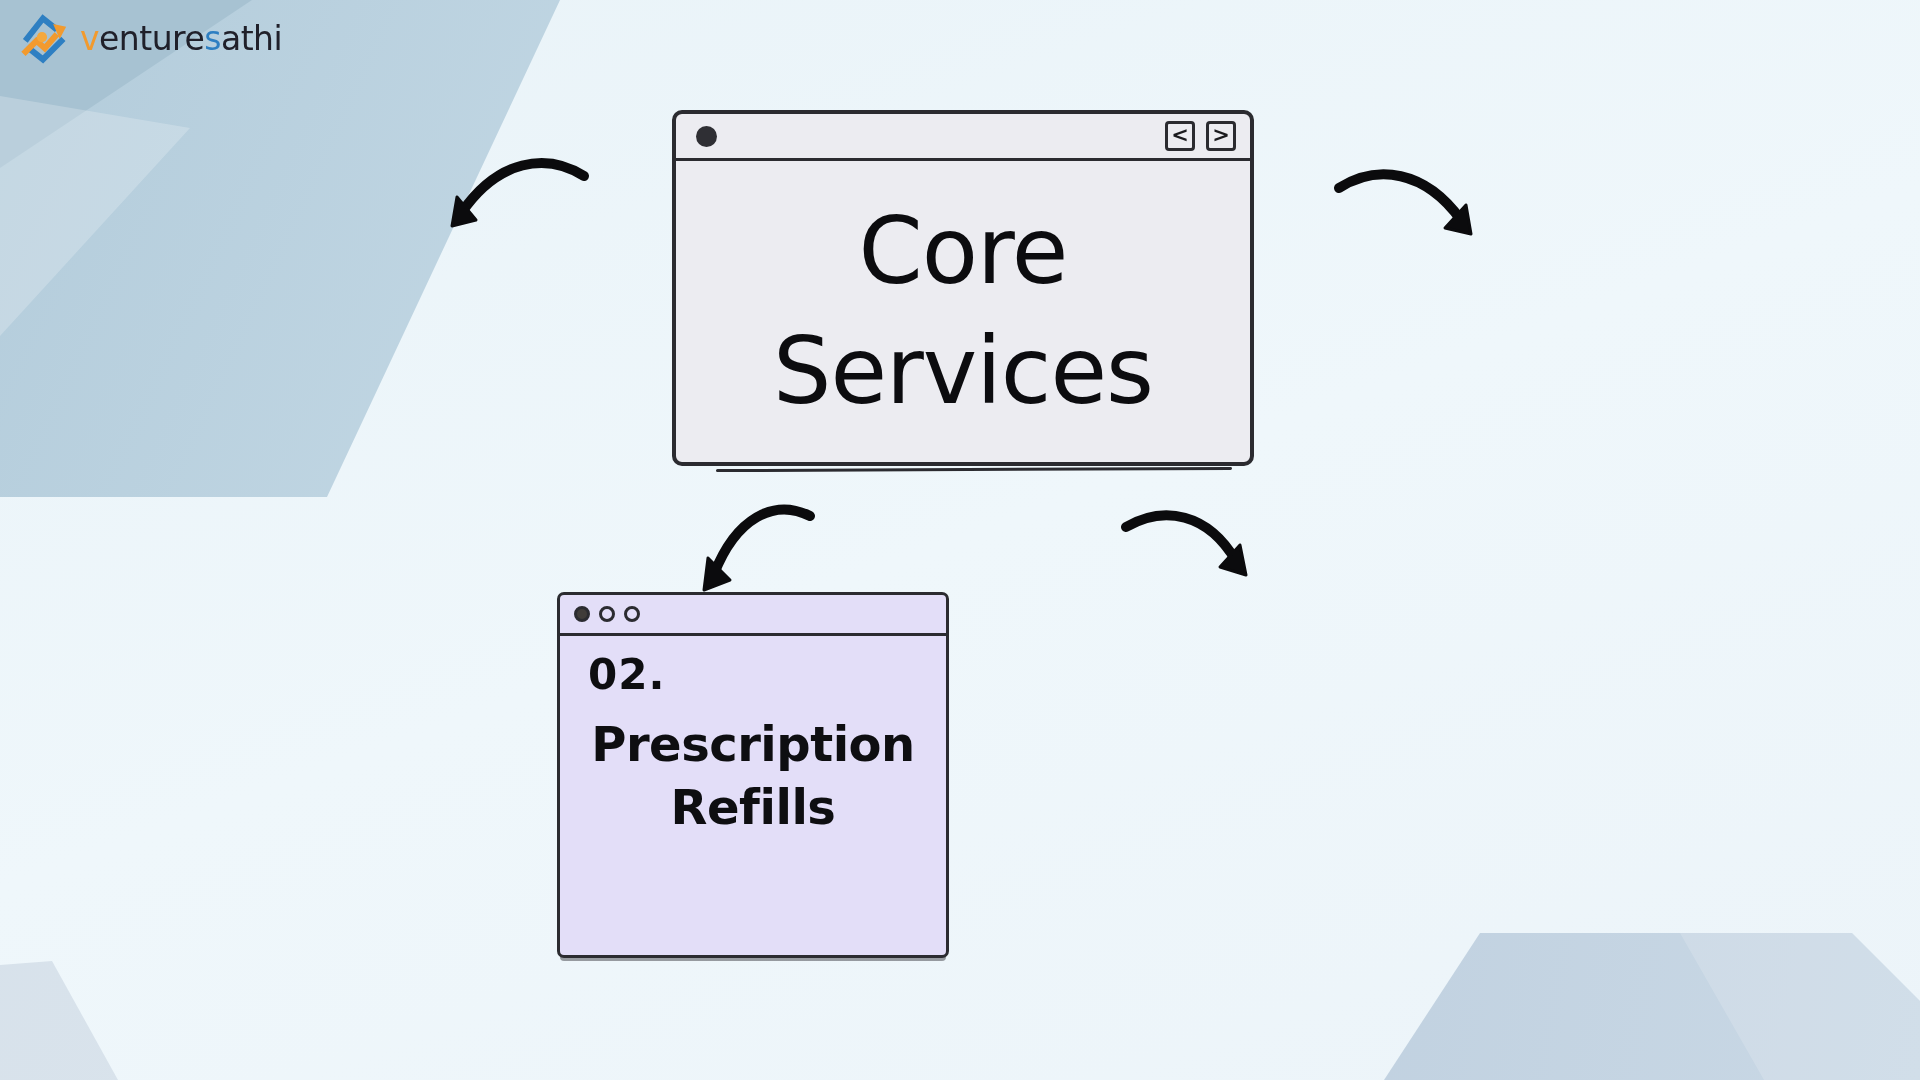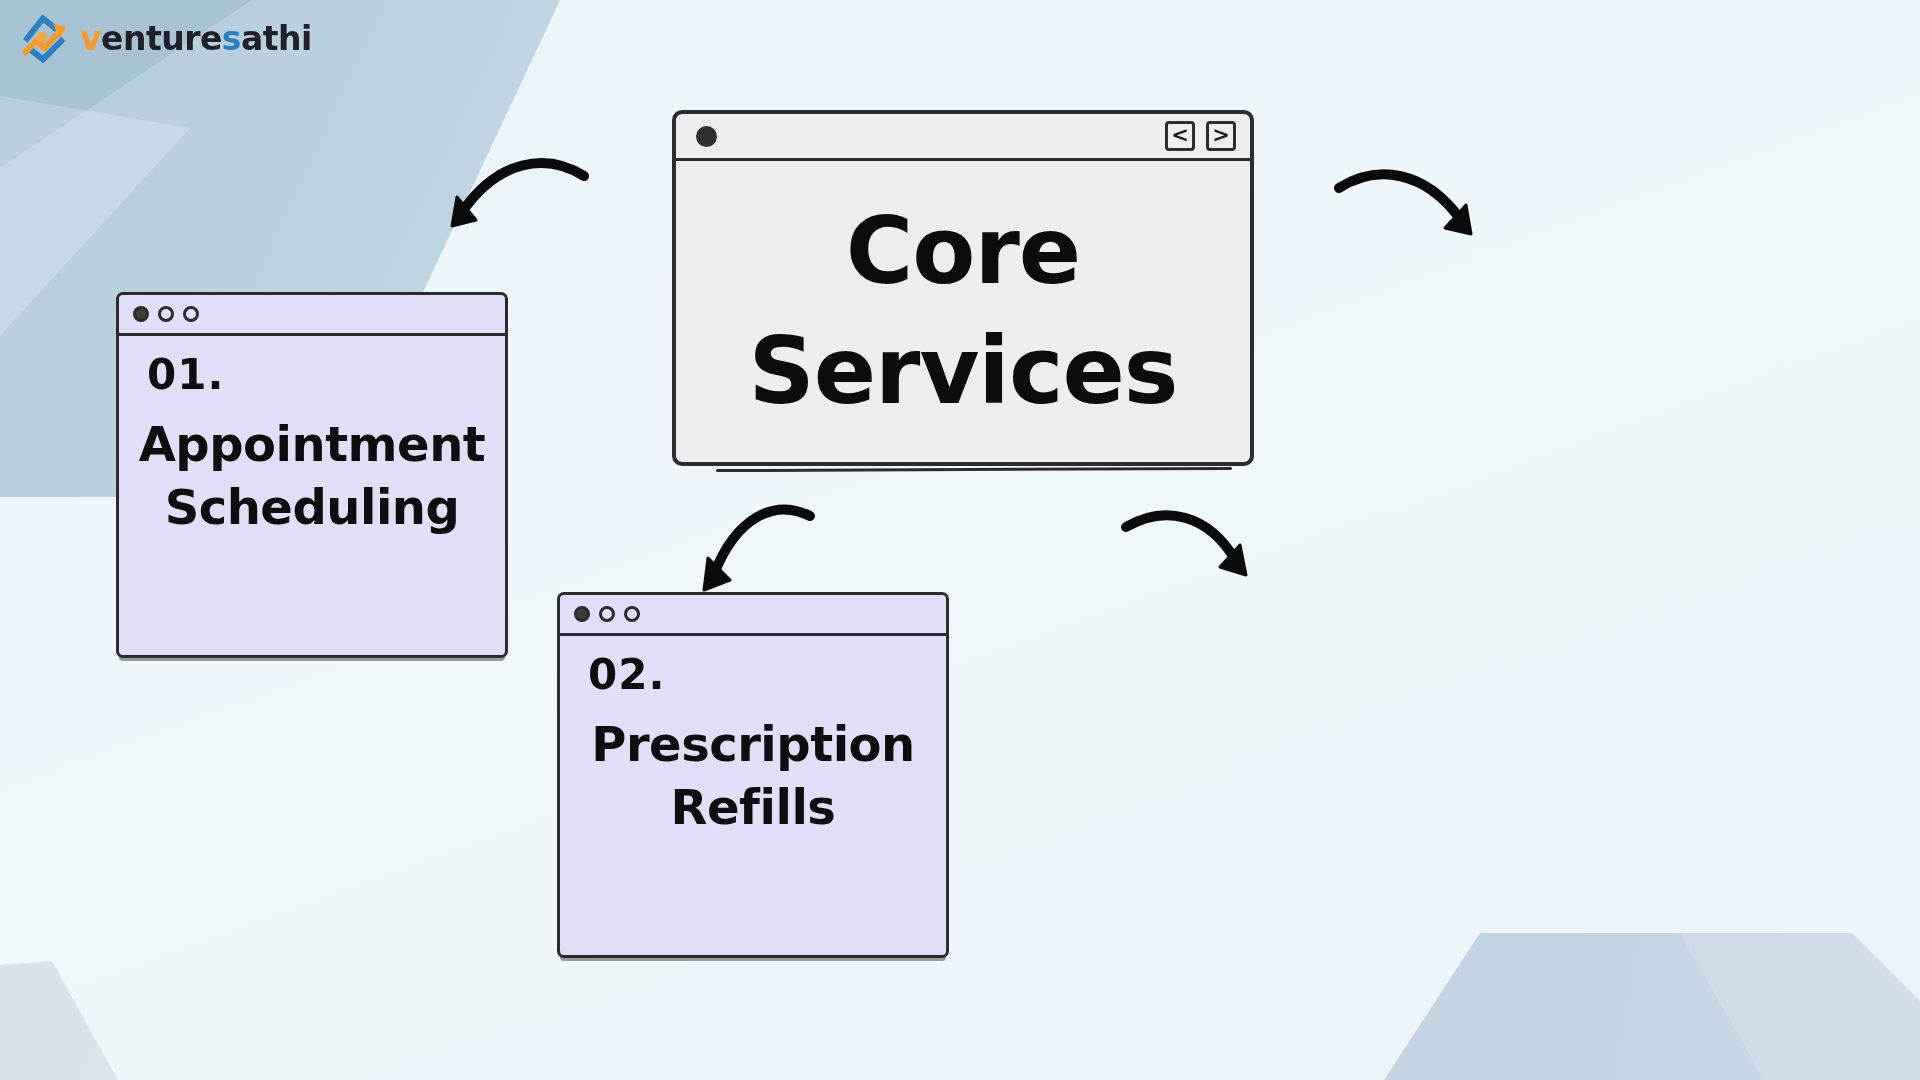--- a/index.html
+++ b/index.html
@@ -15,36 +15,36 @@
   .bg-tl-dark{background:#a7c2d2;clip-path:polygon(0 0,252px 0,0 168px);}
   .bg-tl-light{background:rgba(255,255,255,.22);clip-path:polygon(0 96px,190px 128px,0 336px);}
   .bg-bl{background:linear-gradient(120deg,#d4dfe9,#e4ecf2);
          clip-path:polygon(0 965px,52px 961px,118px 1080px,0 1080px);}
   .bg-br{background:linear-gradient(100deg,#aabfd3 0%,#b9cbdc 45%,#c9d8e5 100%);
          clip-path:polygon(1480px 933px,1852px 933px,1920px 1001px,1920px 1080px,1384px 1080px);}
   .bg-br-light{background:rgba(255,255,255,.16);
          clip-path:polygon(1680px 933px,1852px 933px,1920px 1001px,1920px 1080px,1764px 1080px);}
   
   .logo{position:absolute;left:14px;top:12px;display:flex;align-items:center;gap:10px;}
-  .logo-text{font-size:33px;font-weight:700;letter-spacing:-.5px;line-height:1;}
+  .logo-text{font-size:33px;font-weight:400;letter-spacing:-.5px;line-height:1;}
   .seg-o{color:#f29a2e;} .seg-d{color:#20202a;} .seg-b{color:#2e7fc2;}
   
   .window{position:absolute;left:672px;top:110px;width:582px;height:356px;
     background:#ececf1;border:4px solid #2b2b30;border-radius:10px;box-sizing:border-box;}
   .window::after{content:"";position:absolute;left:40px;right:18px;bottom:-9px;height:3px;
     background:#2b2b30;border-radius:2px;transform:rotate(-.25deg);}
   .window-header{height:44px;border-bottom:3px solid #2b2b30;display:flex;align-items:center;
     padding:0 14px 0 20px;}
   .window-dot{width:21px;height:21px;border-radius:50%;background:#2f2f34;}
   .nav{margin-left:auto;display:flex;gap:11px;}
   .nav-btn{width:30px;height:30px;border:3px solid #2b2b30;border-radius:4px;background:transparent;
     display:flex;align-items:center;justify-content:center;font-family:inherit;
     font-size:21px;font-weight:800;color:#1a1a1e;line-height:1;padding:0 0 2px 0;cursor:pointer;}
   .window-title{height:calc(100% - 47px);display:flex;align-items:center;justify-content:center;
-    text-align:center;font-size:92px;font-weight:700;line-height:1.3;letter-spacing:-1px;
+    text-align:center;font-size:92px;font-weight:400;line-height:1.3;letter-spacing:-1px;
     color:#0c0c0f;padding:0 20px;}
   
   .card{position:absolute;width:392px;height:366px;background:#e3def8;border:3px solid #2b2b30;
     border-radius:7px;box-sizing:border-box;box-shadow:0 6px 0 -3px rgba(43,43,48,.45);}
   .card-header{height:38px;border-bottom:3px solid #2b2b30;display:flex;align-items:center;
     padding-left:14px;gap:9px;}
   .dot{width:16px;height:16px;border-radius:50%;border:3px solid #2b2b30;box-sizing:border-box;}
   .dot.filled{background:#403c39;}
   .card-number{font-size:42px;font-weight:800;margin:14px 0 0 28px;color:#0e0e11;letter-spacing:1px;}
   .card-title{margin-top:14px;padding:0 12px;text-align:center;font-size:48px;font-weight:800;
@@ -89,29 +89,20 @@
             <span>&lt;</span>
           </button>
         <button class="nav-btn">
             <span>&gt;</span>
           </button>
       </div>
     </div>
     <div class="window-title">Core Services</div>
   </div>
 
-  <div class="card card-01">
-    <div class="card-header">
-      <span class="dot filled"></span>
-      <span class="dot"></span>
-      <span class="dot"></span>
-    </div>
-    <div class="card-number">01.</div>
-    <div class="card-title">Appointment Scheduling</div>
-  </div>
 
   <div class="card card-02">
     <div class="card-header">
       <span class="dot filled"></span>
       <span class="dot"></span>
       <span class="dot"></span>
     </div>
     <div class="card-number">02.</div>
     <div class="card-title">Prescription Refills</div>
   </div>

